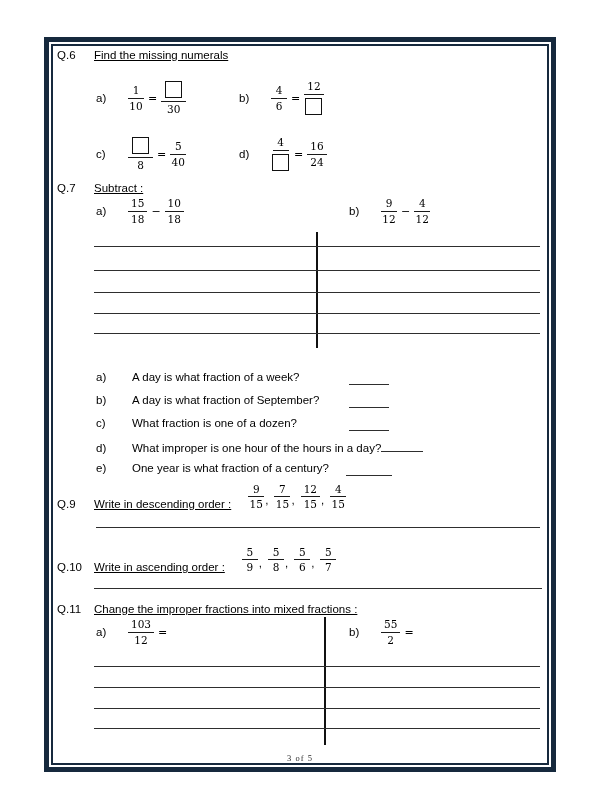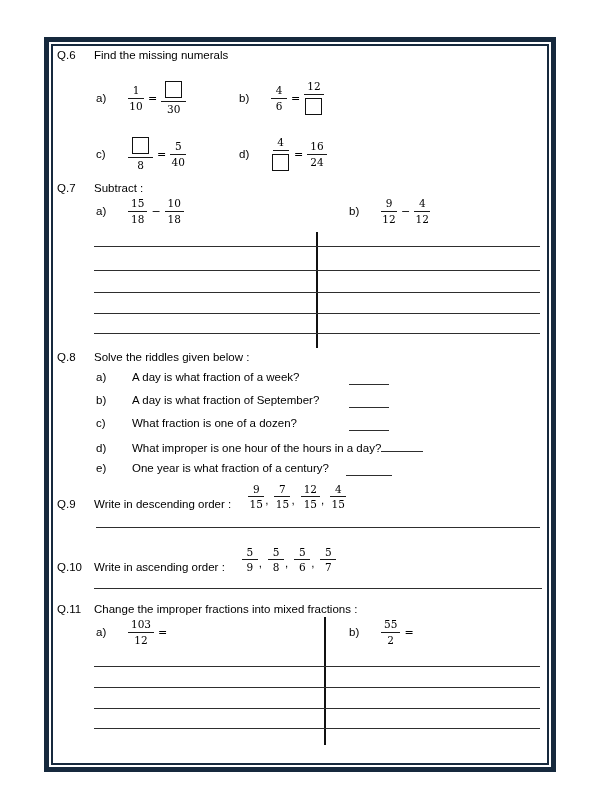--- a/index.html
+++ b/index.html
@@ -12,21 +12,21 @@
     position:absolute; left:44px; top:37px; width:512px; height:735px;
     box-sizing:border-box; border:5px solid #16293d; background:#fff;
   }
   .frame-inner {
     position:absolute; inset:2px; border:2px solid #16293d; box-sizing:border-box;
   }
   .content { position:absolute; left:4px; top:0; right:4px; bottom:0; }
 
   .qhead { position:absolute; left:0; display:flex; font-size:11.5px; }
   .qlabel { flex:none; width:37px; }
-  .qtitle { white-space:nowrap; }
+  .qtitle { white-space:nowrap;text-decoration:underline; }
 
   .row { position:absolute; left:0; right:0; }
   .grp { position:absolute; top:0; bottom:0; display:flex; align-items:center; }
   .g1 { left:39px; }
   .g2q6 { left:182px; }
   .g2 { left:292px; }
   .plabel { flex:none; width:26px; font-size:11.5px; margin-right:6px; }
 
   .frac {
     display:inline-flex; flex-direction:column; align-items:center;
@@ -168,24 +168,20 @@
       </div>
     </div>
 
     <div class="vdivider" style="left:259px;top:186px;height:116px"></div>
     <div class="aline" style="top:200px"></div>
     <div class="aline" style="top:224px"></div>
     <div class="aline" style="top:246px"></div>
     <div class="aline" style="top:267px"></div>
     <div class="aline" style="top:287px"></div>
 
-    <div class="qhead" style="top:305px">
-      <span class="qlabel">Q.8</span>
-      <span class="qtitle">Solve the riddles given below :</span>
-    </div>
 
     <div class="q8row" style="top:325px">
       <span class="plabel8">a)</span>
       <span class="q8text">A day is what fraction of a week?</span>
       <span class="blank blank-abs"></span>
     </div>
     <div class="q8row" style="top:348px">
       <span class="plabel8">b)</span>
       <span class="q8text">A day is what fraction of September?</span>
       <span class="blank blank-abs"></span>
@@ -284,16 +280,17 @@
         </span>
         <span class="op">=</span>
       </div>
     </div>
 
     <div class="aline" style="top:620px"></div>
     <div class="aline" style="top:641px"></div>
     <div class="aline" style="top:662px"></div>
     <div class="aline" style="top:682px"></div>
 
+    <div class="footer" style="top:707px">3 of 5</div>
 
   </div>
  </div>
 </div>
 
 </body></html>

